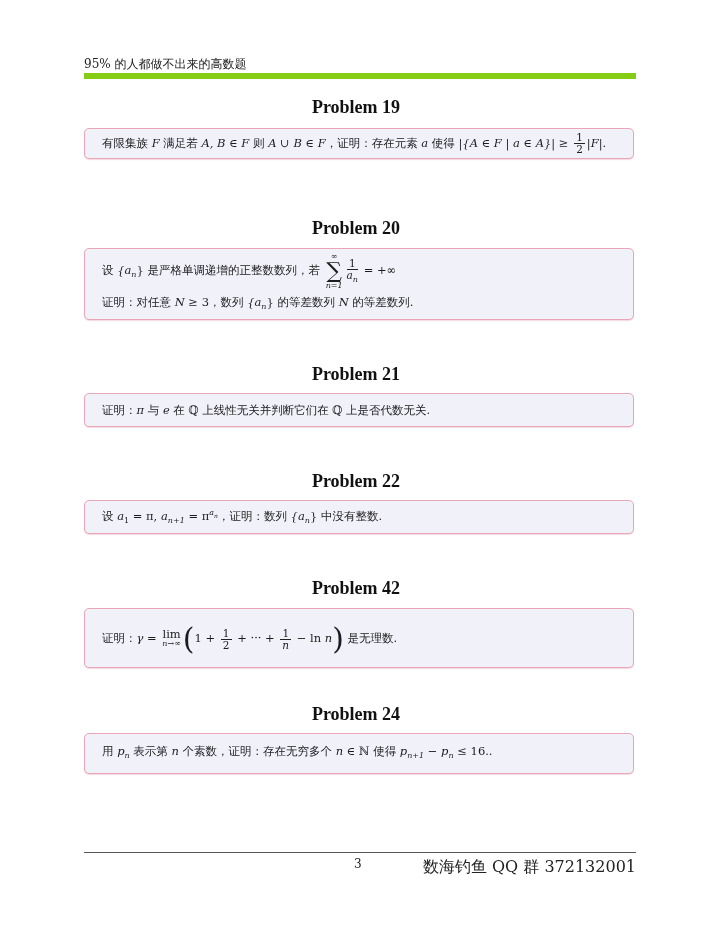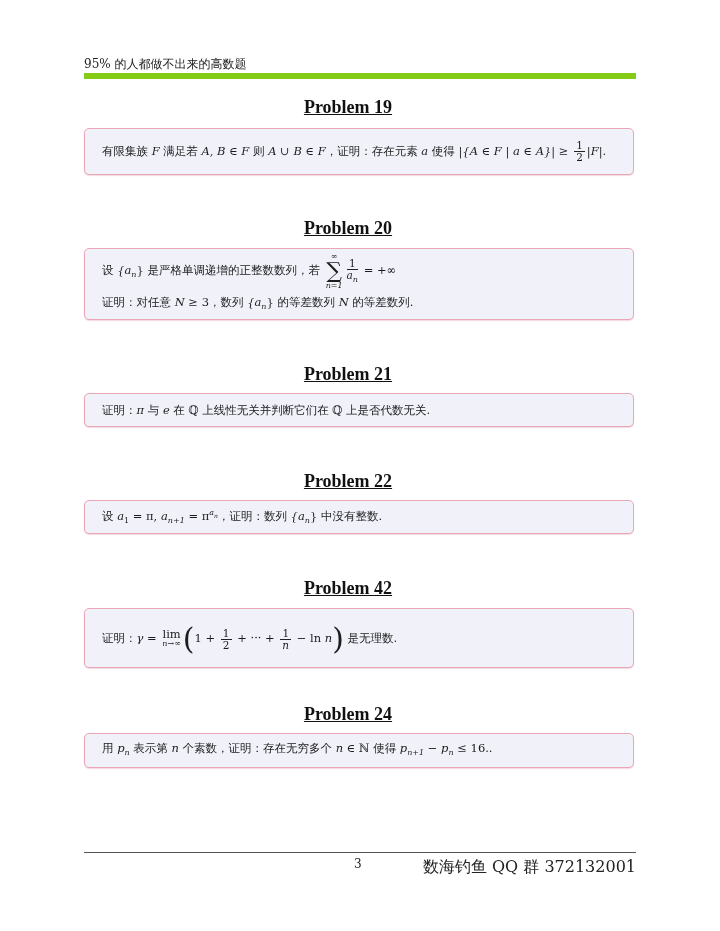--- a/index.html
+++ b/index.html
@@ -7,23 +7,23 @@
       width: 720px; height: 931px; background: #ffffff; position: relative;
       font-family: "DejaVu Serif", "Liberation Serif", serif; color: #1a1a1a;
       overflow: hidden;
     }
     .header {
       position: absolute; left: 84px; top: 57px; width: 552px;
       font-size: 12px; line-height: 14px; color: #222;
       border-bottom: 6px solid #84cc16; padding-bottom: 2px;
     }
     .problem-title {
-      position: absolute; left: 72px; width: 552px; text-align: center;
+      position: absolute; left: 80px; width: 552px; text-align: center;
       font-family: "Liberation Serif", "DejaVu Serif", serif;
-      font-weight: bold; font-size: 18px; line-height: 20px; color: #111; text-decoration: underline;
+      font-weight: bold; font-size: 18px; line-height: 20px; color: #111;
     }
     .box {
       position: absolute; left: 84px; width: 550px; box-sizing: border-box;
       background: #f1f1fa; border: 1.5px solid #eaa6b6; border-radius: 5px;
       box-shadow: 0 1px 1px rgba(220,150,170,0.35);
       font-size: 11.5px; color: #1c1c1c; padding: 0 17px;
       display: flex; flex-direction: column; justify-content: center;
     }
     .line { white-space: nowrap; line-height: 18px; }
     .i { font-style: italic; }
@@ -49,21 +49,21 @@
       position: absolute; right: 12px; top: 940px; font-family: "DejaVu Sans", sans-serif;
       font-size: 21px; color: #ef4444; letter-spacing: 2px; font-weight: 300; margin-left: 33px;
     }
   </style>
 </head>
 <body>
 
 <div class="header">95% 的人都做不出来的高数题</div>
 
 <div class="problem-title" style="top:97px">Problem 19</div>
-<div class="box" style="top:128px;height:47px">
+<div class="box" style="top:128px;height:31px">
   <div class="line">
     <span>有限集族 </span><span class="i">F</span><span> 满足若 </span><span class="i">A, B</span><span> ∈ </span><span class="i">F</span><span> 则 </span><span class="i">A ∪ B</span><span> ∈ </span><span class="i">F</span><span>，证明：存在元素 </span><span class="i">a</span><span> 使得 </span><span class="i">|{A ∈ F | a ∈ A}|</span><span> ≥ </span><span class="frac">
         <span class="num">1</span>
         <span>2</span>
       </span><span class="i">|F|.</span>
   </div>
 </div>
 
 <div class="problem-title" style="top:218px">Problem 20</div>
 <div class="box" style="top:248px;height:72px">
@@ -106,21 +106,21 @@
         <span class="num">1</span>
         <span>2</span>
       </span><span> + ··· + </span><span class="frac">
         <span class="num">1</span>
         <span class="i">n</span>
       </span><span> − ln </span><span class="i">n</span><span class="paren">)</span><span> 是无理数.</span>
   </div>
 </div>
 
 <div class="problem-title" style="top:704px">Problem 24</div>
-<div class="box" style="top:733px;height:35px">
+<div class="box" style="top:733px;height:41px">
   <div class="line">
     <span>用 </span><span class="i">p</span><sub class="i">n</sub><span> 表示第 </span><span class="i">n</span><span> 个素数，证明：存在无穷多个 </span><span class="i">n</span><span> ∈ ℕ 使得 </span><span class="i">p</span><sub class="i">n+1</sub><span> − </span><span class="i">p</span><sub class="i">n</sub><span> ≤ 16..</span>
   </div>
 </div>
 
 <div class="footer-line"></div>
 <div class="page-number">3</div>
 <div class="footer-right">数海钓鱼 QQ 群 372132001</div>
 <div class="watermark">知乎用户</div>
 

